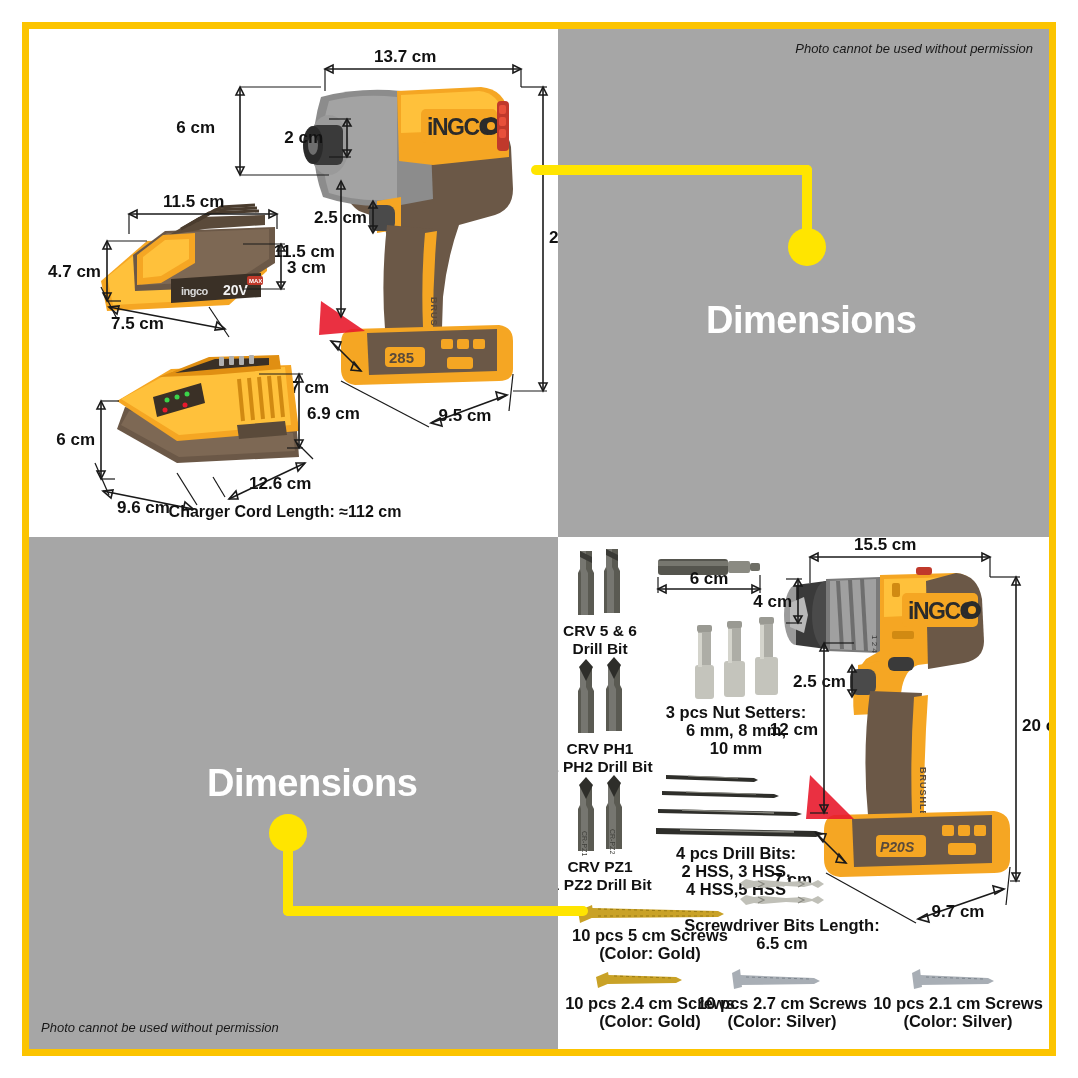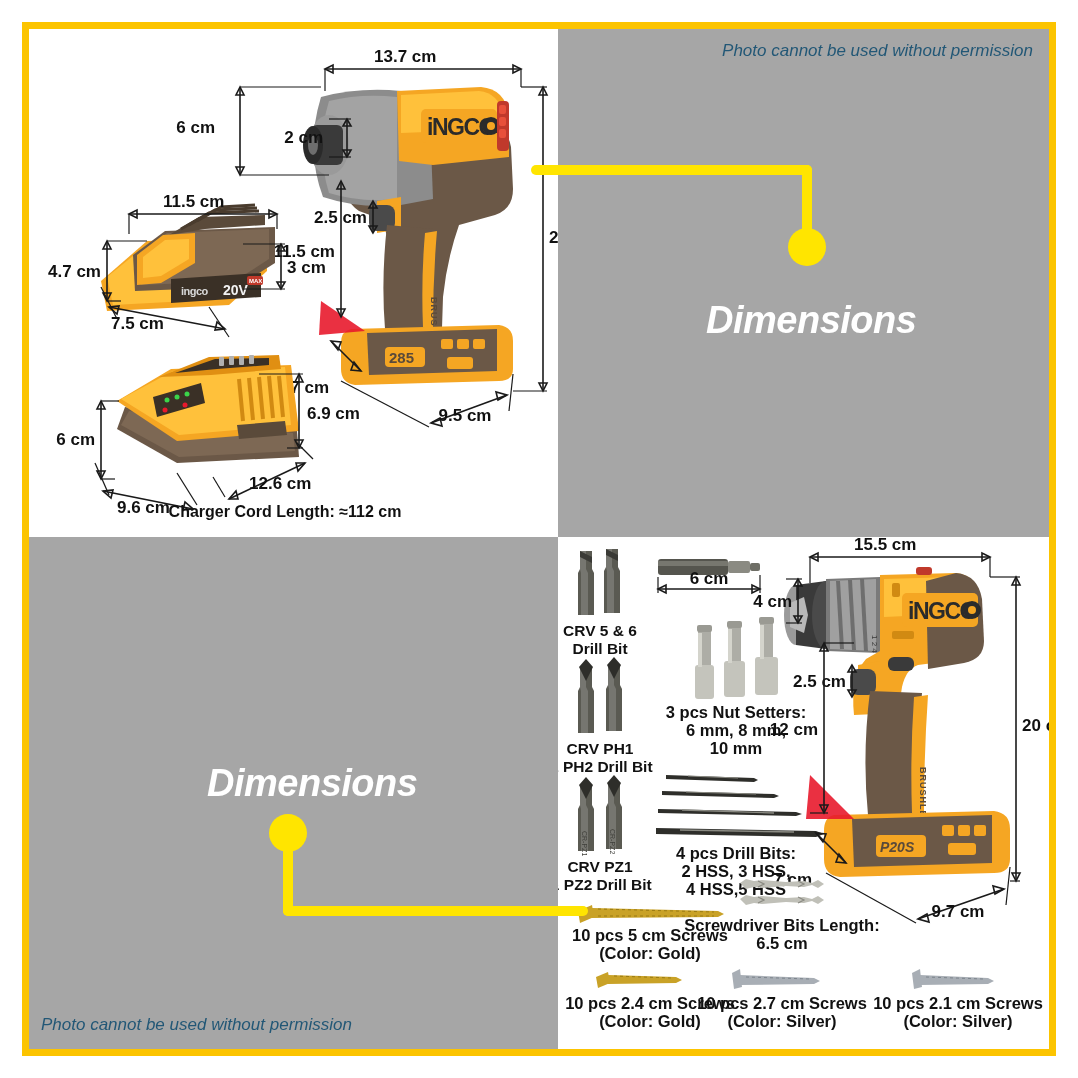--- a/index.html
+++ b/index.html
@@ -19,28 +19,28 @@
   }
 
   .quad { position: absolute; overflow: hidden; }
   .q-tl { left: 29px;  top: 29px;  width: 529px; height: 508px; background: #ffffff; }
   .q-tr { left: 558px; top: 29px;  width: 491px; height: 508px; background: #A6A6A6; }
   .q-bl { left: 29px;  top: 537px; width: 529px; height: 512px; background: #A6A6A6; }
   .q-br { left: 558px; top: 537px; width: 491px; height: 512px; background: #ffffff; }
 
   .dim-title {
     position: absolute; color: #ffffff; font-size: 38px; font-weight: bold;
-    letter-spacing: -0.5px; white-space: nowrap; font-style: italic;
+    letter-spacing: -0.5px; white-space: nowrap;
   }
   .dt-tr { left: 148px; top: 270px; }
   .dt-bl { left: 178px; top: 225px; }
 
   .watermark {
-    position: absolute; font-style: italic; font-size: 17px;
-    color: #0c4a6e; white-space: nowrap; opacity: .85;
+    position: absolute; font-style: italic; font-size: 13px;
+    color: #000000; white-space: nowrap; opacity: .85;
   }
   .wm-tr { right: 16px; top: 12px; }
   .wm-bl { left: 12px; bottom: 14px; }
 
   
   .conn { position: absolute; background: #FFE500; z-index: 25; }
   .conn.round { border-radius: 5px; }
   .dot { position: absolute; background: #FFE500; border-radius: 50%; z-index: 25; }
 
   svg { display: block; overflow: visible; }

